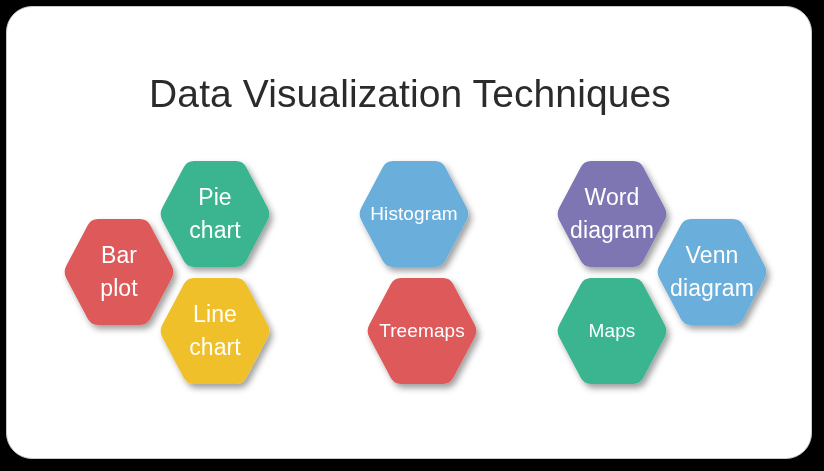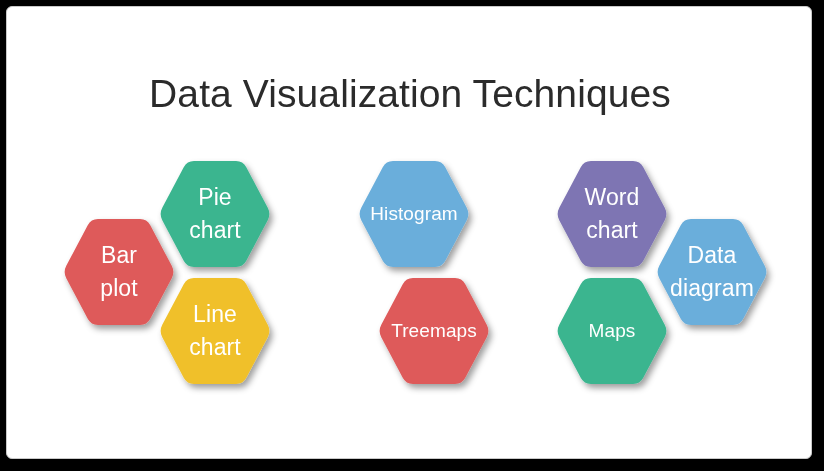--- a/index.html
+++ b/index.html
@@ -15,21 +15,21 @@
   }
 
   #slide-card {
     position: absolute;
     left: 6px;
     top: 6px;
     width: 806px;
     height: 453px;
     background: #ffffff;
     border: 1px solid #c9c9c9;
-    border-radius: 6px;
+    border-radius: 26px;
     box-sizing: border-box;
     box-shadow: 3px 4px 6px rgba(0,0,0,0.55);
     overflow: hidden;
   }
 
   #slide-title {
     position: absolute;
     left: 0;
     top: 65px;
     width: 806px;
@@ -133,42 +133,42 @@
         <svg viewBox="0 0 112 106">
           <defs>
             <filter id="hexshadow4" x="-30%" y="-30%" width="180%" height="180%">
               <feDropShadow dx="3" dy="4" stdDeviation="3" flood-color="#000000" flood-opacity="0.38"></feDropShadow>
             </filter>
           </defs>
           <path d="M24.73,6.19Q28.00,0.00 35.00,0.00L77.00,0.00Q84.00,0.00 87.27,6.19L108.73,46.81Q112.00,53.00 108.73,59.19L87.27,99.81Q84.00,106.00 77.00,106.00L35.00,106.00Q28.00,106.00 24.73,99.81L3.27,59.19Q0.00,53.00 3.27,46.81Z" fill="#6BAEDB" filter="url(#hexshadow4)"></path>
         </svg>
         <div class="hex-label wide">Histogram</div>
       </div>
-      <div class="hex" style="left: 371px; top: 271px;">
+      <div class="hex" style="left: 359px; top: 271px;">
         <svg viewBox="0 0 112 106">
           <defs>
             <filter id="hexshadow5" x="-30%" y="-30%" width="180%" height="180%">
               <feDropShadow dx="3" dy="4" stdDeviation="3" flood-color="#000000" flood-opacity="0.38"></feDropShadow>
             </filter>
           </defs>
           <path d="M24.73,6.19Q28.00,0.00 35.00,0.00L77.00,0.00Q84.00,0.00 87.27,6.19L108.73,46.81Q112.00,53.00 108.73,59.19L87.27,99.81Q84.00,106.00 77.00,106.00L35.00,106.00Q28.00,106.00 24.73,99.81L3.27,59.19Q0.00,53.00 3.27,46.81Z" fill="#DE5A5A" filter="url(#hexshadow5)"></path>
         </svg>
         <div class="hex-label wide">Treemaps</div>
       </div>
       <div class="hex" style="left: 549px; top: 154px;">
         <svg viewBox="0 0 112 106">
           <defs>
             <filter id="hexshadow7" x="-30%" y="-30%" width="180%" height="180%">
               <feDropShadow dx="3" dy="4" stdDeviation="3" flood-color="#000000" flood-opacity="0.38"></feDropShadow>
             </filter>
           </defs>
           <path d="M24.73,6.19Q28.00,0.00 35.00,0.00L77.00,0.00Q84.00,0.00 87.27,6.19L108.73,46.81Q112.00,53.00 108.73,59.19L87.27,99.81Q84.00,106.00 77.00,106.00L35.00,106.00Q28.00,106.00 24.73,99.81L3.27,59.19Q0.00,53.00 3.27,46.81Z" fill="#7E74B3" filter="url(#hexshadow7)"></path>
         </svg>
         <div class="hex-label">Word
-chart</div>
+diagram</div>
       </div>
       <div class="hex" style="left: 549px; top: 271px;">
         <svg viewBox="0 0 112 106">
           <defs>
             <filter id="hexshadow8" x="-30%" y="-30%" width="180%" height="180%">
               <feDropShadow dx="3" dy="4" stdDeviation="3" flood-color="#000000" flood-opacity="0.38"></feDropShadow>
             </filter>
           </defs>
           <path d="M24.73,6.19Q28.00,0.00 35.00,0.00L77.00,0.00Q84.00,0.00 87.27,6.19L108.73,46.81Q112.00,53.00 108.73,59.19L87.27,99.81Q84.00,106.00 77.00,106.00L35.00,106.00Q28.00,106.00 24.73,99.81L3.27,59.19Q0.00,53.00 3.27,46.81Z" fill="#3BB58F" filter="url(#hexshadow8)"></path>
         </svg>
@@ -176,18 +176,18 @@
       </div>
       <div class="hex" style="left: 649px; top: 212px;">
         <svg viewBox="0 0 112 106">
           <defs>
             <filter id="hexshadow9" x="-30%" y="-30%" width="180%" height="180%">
               <feDropShadow dx="3" dy="4" stdDeviation="3" flood-color="#000000" flood-opacity="0.38"></feDropShadow>
             </filter>
           </defs>
           <path d="M24.73,6.19Q28.00,0.00 35.00,0.00L77.00,0.00Q84.00,0.00 87.27,6.19L108.73,46.81Q112.00,53.00 108.73,59.19L87.27,99.81Q84.00,106.00 77.00,106.00L35.00,106.00Q28.00,106.00 24.73,99.81L3.27,59.19Q0.00,53.00 3.27,46.81Z" fill="#6BAEDB" filter="url(#hexshadow9)"></path>
         </svg>
-        <div class="hex-label">Data
+        <div class="hex-label">Venn
 diagram</div>
       </div>
     </div>
 
 </div>
 
 </body></html>

